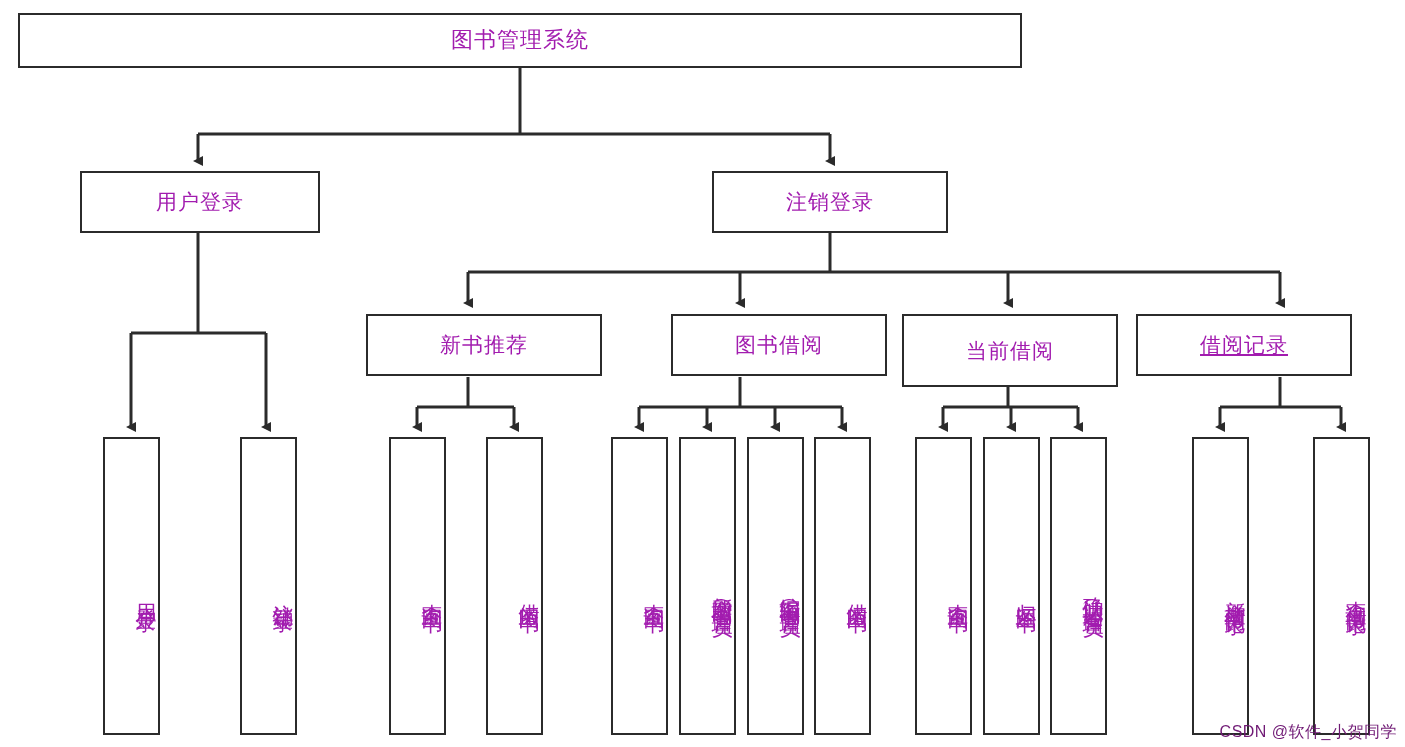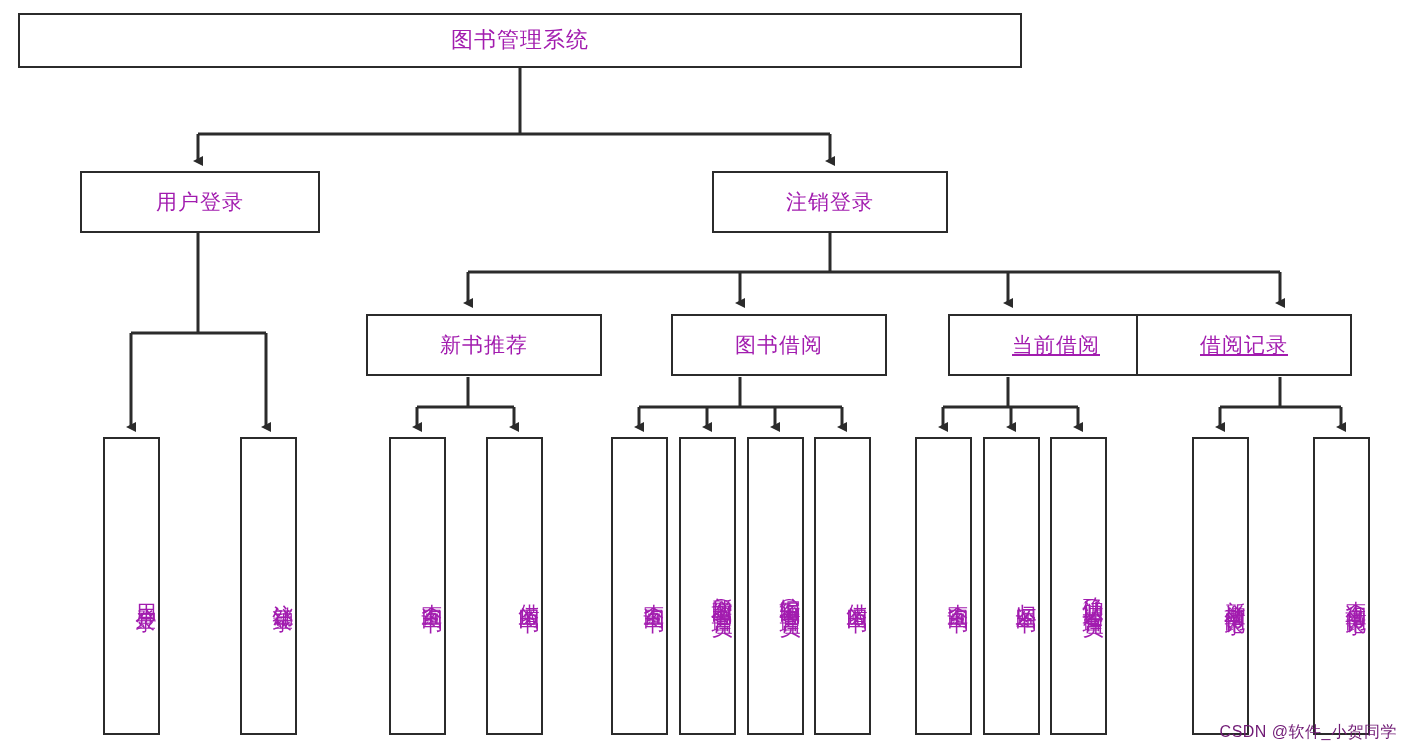--- a/index.html
+++ b/index.html
@@ -134,21 +134,21 @@
   <div class="node horiz" style="left:712px; top:171px; width:236px; height:62px;">
     <span>注销登录</span>
   </div>
 
   <div class="node horiz" style="left:366px; top:314px; width:236px; height:62px;">
     <span>新书推荐</span>
   </div>
   <div class="node horiz" style="left:632px; top:314px; width:216px; height:62px;margin-left:39px;">
     <span>图书借阅</span>
   </div>
-  <div class="node horiz" style="left:948px; top:314px; width:216px; height:62px;text-decoration:underline;">
+  <div class="node horiz" style="left:902px; top:314px; width:216px; height:73px;">
     <span>当前借阅</span>
   </div>
   <div class="node horiz" style="left:1136px; top:314px; width:216px; height:62px;text-decoration:underline;">
     <span>借阅记录</span>
   </div>
 
   <div class="node vert" style="left:103px; top:437px; width:57px; height:298px;">
     <span class="vlabel">用户登录</span>
   </div>
   <div class="node vert" style="left:240px; top:437px; width:57px; height:298px;">

